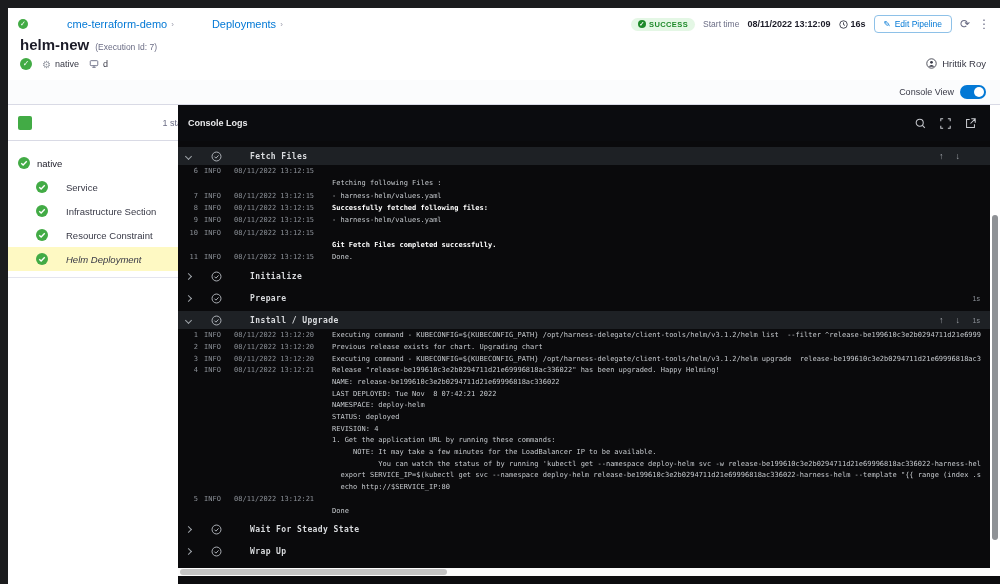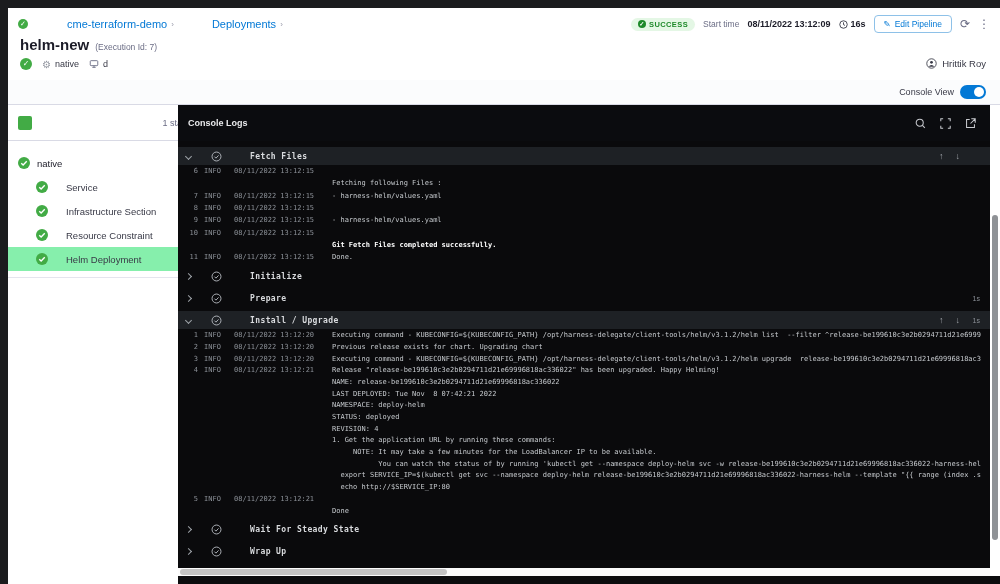--- a/index.html
+++ b/index.html
@@ -54,21 +54,21 @@
                    border-bottom:1px solid #d9dae5; }
   .gsq { width:14px; height:14px; border-radius:2px; background:#42ab45; }
   .stage-count { margin-left:auto; font-size:9px; color:#6b6d85; }
   .stage-row { margin-top:10px; height:24px; display:flex; align-items:center; padding:0 12px 0 10px;
                cursor:pointer; }
   .stage-name { font-size:9.5px; color:#1c1c28; margin-left:7px; }
   .cv { width:5px; height:5px; border-right:1.5px solid #0278d5; border-bottom:1.5px solid #0278d5;
         display:inline-block; }
   .cv.up { transform:rotate(225deg); margin-left:auto; }
   .step { height:24px; display:flex; align-items:center; padding:0 12px 0 28px; cursor:pointer; }
-  .step.sel { background:#86efac; }
+  .step.sel { background:#fef9c3;font-style:italic; }
   .step-lbl { font-size:9.5px; color:#383946; margin-left:18px; }
   .step-dur { margin-left:auto; font-size:7.5px; color:#6b6d85; }
   .side-div { border-bottom:1px solid #e4e5ee; margin-top:6px; }
   .gco { width:12px; height:12px; flex:none; }
 
   
   .console { position:absolute; left:170px; top:0; right:10px; bottom:16px; background:#0a0a0c; overflow:hidden; }
   .chead { height:36px; background:#0b0c0f; display:flex; align-items:center; padding:0 14px 0 10px; }
   .chead-title { color:#e8e9eb; font-size:9px; font-weight:bold; }
   .chead-ics { margin-left:auto; display:flex; align-items:center; gap:14px; }
@@ -301,20 +301,21 @@
           <div class="lr">
               <span class="ln">7</span>
               <span class="lv">INFO</span>
               <span class="ts">08/11/2022 13:12:15</span>
               <span class="lm">- harness-helm/values.yaml</span>
             </div>
           <div class="lr bold">
               <span class="ln">8</span>
               <span class="lv">INFO</span>
               <span class="ts">08/11/2022 13:12:15</span>
+              <span class="lm">Successfully fetched following files:</span>
             </div>
           <div class="lr">
               <span class="ln">9</span>
               <span class="lv">INFO</span>
               <span class="ts">08/11/2022 13:12:15</span>
               <span class="lm">- harness-helm/values.yaml</span>
             </div>
           <div class="lr">
               <span class="ln">10</span>
               <span class="lv">INFO</span>

